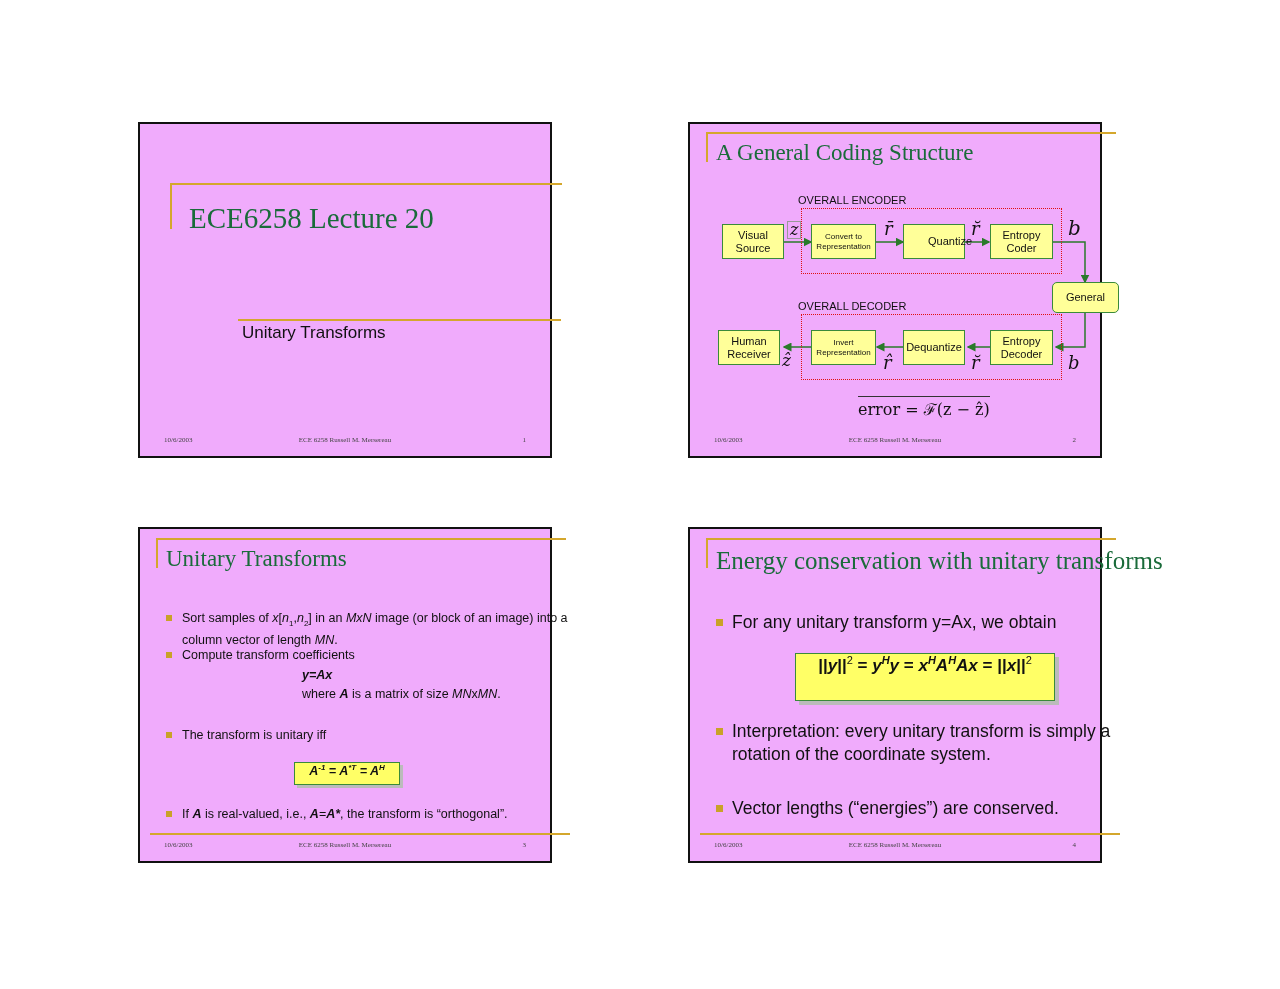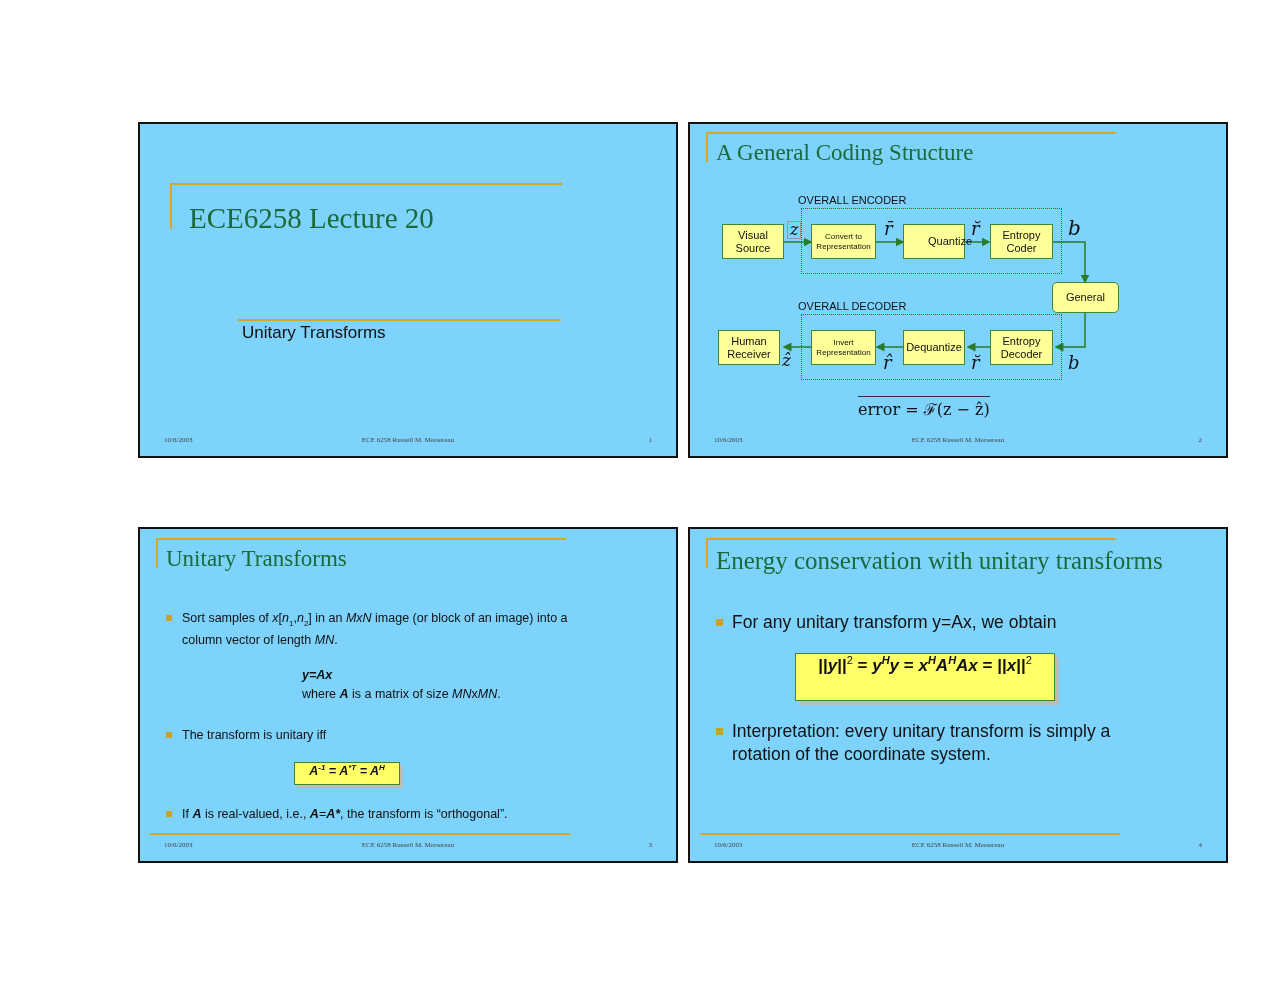--- a/index.html
+++ b/index.html
@@ -1,17 +1,17 @@
 <!DOCTYPE html>
 <html><head>
 <meta charset="utf-8">
 <style>
   html, body { margin:0; padding:0; background:#ffffff; }
   body { width:1280px; height:989px; position:relative; overflow:hidden; font-family:"Liberation Sans", sans-serif; }
-  .slide { position:absolute; width:540px; height:336px; border:2px solid #111; background:#7dd3fc; box-sizing:border-box; }
+  .slide { position:absolute; width:414px; height:336px; border:2px solid #111; background:#f0abfc; box-sizing:border-box; }
   .s1 { left:138px; top:122px; }
   .s2 { left:688px; top:122px; }
   .s3 { left:138px; top:527px; }
   .s4 { left:688px; top:527px; }
   .gold { background:#d4a72c; position:absolute; }
   .serif-title { font-family:"Liberation Serif", serif; color:#1a6b3a; position:absolute; white-space:nowrap; }
   .footer { position:absolute; bottom:8px; left:24px; right:24px; height:12px; font-family:"Liberation Serif", serif; font-size:7px; color:#444; }
   .footer .date { position:absolute; left:0; }
   .footer .author { position:absolute; left:0; right:0; text-align:center; }
   .footer .num { position:absolute; right:0; }
@@ -99,20 +99,21 @@
 </div>
 
 <div class="slide s3">
   <div class="gold" style="left:16px; top:9px; width:410px; height:1.5px;"></div>
   <div class="gold" style="left:16px; top:9px; width:1.5px; height:30px;"></div>
   <div class="serif-title" style="left:26px; top:17px; font-size:23px;">Unitary Transforms</div>
 
   <div class="bullet" style="position:absolute; left:24px; top:81px; width:400px; font-size:12.5px; line-height:16px;">
     <span>Sort samples of <i>x</i>[<i>n</i><sub style="font-size:8px">1</sub>,<i>n</i><sub style="font-size:8px">2</sub>] in an <i>MxN</i> image (or block of an image) into a column vector of length <i>MN</i>.</span>
   </div>
+  <div class="bullet" style="position:absolute; left:24px; top:118px; width:400px; font-size:12.5px; line-height:16px;">Compute transform coefficients</div>
   <div style="position:absolute; left:162px; top:139px; font-size:12.5px; font-weight:bold; font-style:italic; color:#111;">y=Ax</div>
   <div style="position:absolute; left:162px; top:158px; font-size:12.5px; color:#111;">where <b><i>A</i></b> is a matrix of size <i>MN</i>x<i>MN</i>.</div>
 
   <div class="bullet" style="position:absolute; left:24px; top:198px; width:400px; font-size:12.5px; line-height:16px;">The transform is unitary iff</div>
 
   <div class="eq-box" style="left:154px; top:233px; width:106px; height:23px; font-size:12.5px; box-shadow:3px 3px 0 #bbb;">
     <span>A<sup style="font-size:8px">-1</sup> = A<sup style="font-size:8px">*T</sup> = A<sup style="font-size:8px">H</sup></span>
   </div>
 
   <div class="bullet" style="position:absolute; left:24px; top:277px; width:410px; font-size:12.5px; line-height:16px;">
@@ -132,20 +133,21 @@
   <div class="gold" style="left:16px; top:9px; width:1.5px; height:30px;"></div>
   <div class="serif-title" style="left:26px; top:18px; font-size:25px;">Energy conservation with unitary transforms</div>
 
   <div class="bullet" style="position:absolute; left:24px; top:82px; width:400px; font-size:17.5px; line-height:22px;">For any unitary transform y=Ax, we obtain</div>
 
   <div class="eq-box" style="left:105px; top:124px; width:260px; height:48px; font-size:17px; font-style:normal;">
     <span>||<i>y</i>||<sup style="font-size:11px;font-weight:normal">2</sup> = <i>y<sup style="font-size:11px">H</sup>y</i> = <i>x<sup style="font-size:11px">H</sup>A<sup style="font-size:11px">H</sup>Ax</i> = ||<i>x</i>||<sup style="font-size:11px;font-weight:normal">2</sup></span>
   </div>
 
   <div class="bullet" style="position:absolute; left:24px; top:191px; width:400px; font-size:17.5px; line-height:23px;">Interpretation: every unitary transform is simply a rotation of the coordinate system.</div>
+  <div class="bullet" style="position:absolute; left:24px; top:268px; width:410px; font-size:17.5px; line-height:22px;">Vector lengths (“energies”) are conserved.</div>
 
   <div class="gold" style="left:10px; top:304px; width:420px; height:1.5px;"></div>
   <div class="footer">
     <span class="date">10/6/2003</span>
     <span class="author">ECE 6258 Russell M. Mersereau</span>
     <span class="num">4</span>
   </div>
 </div>
 
 <style>

